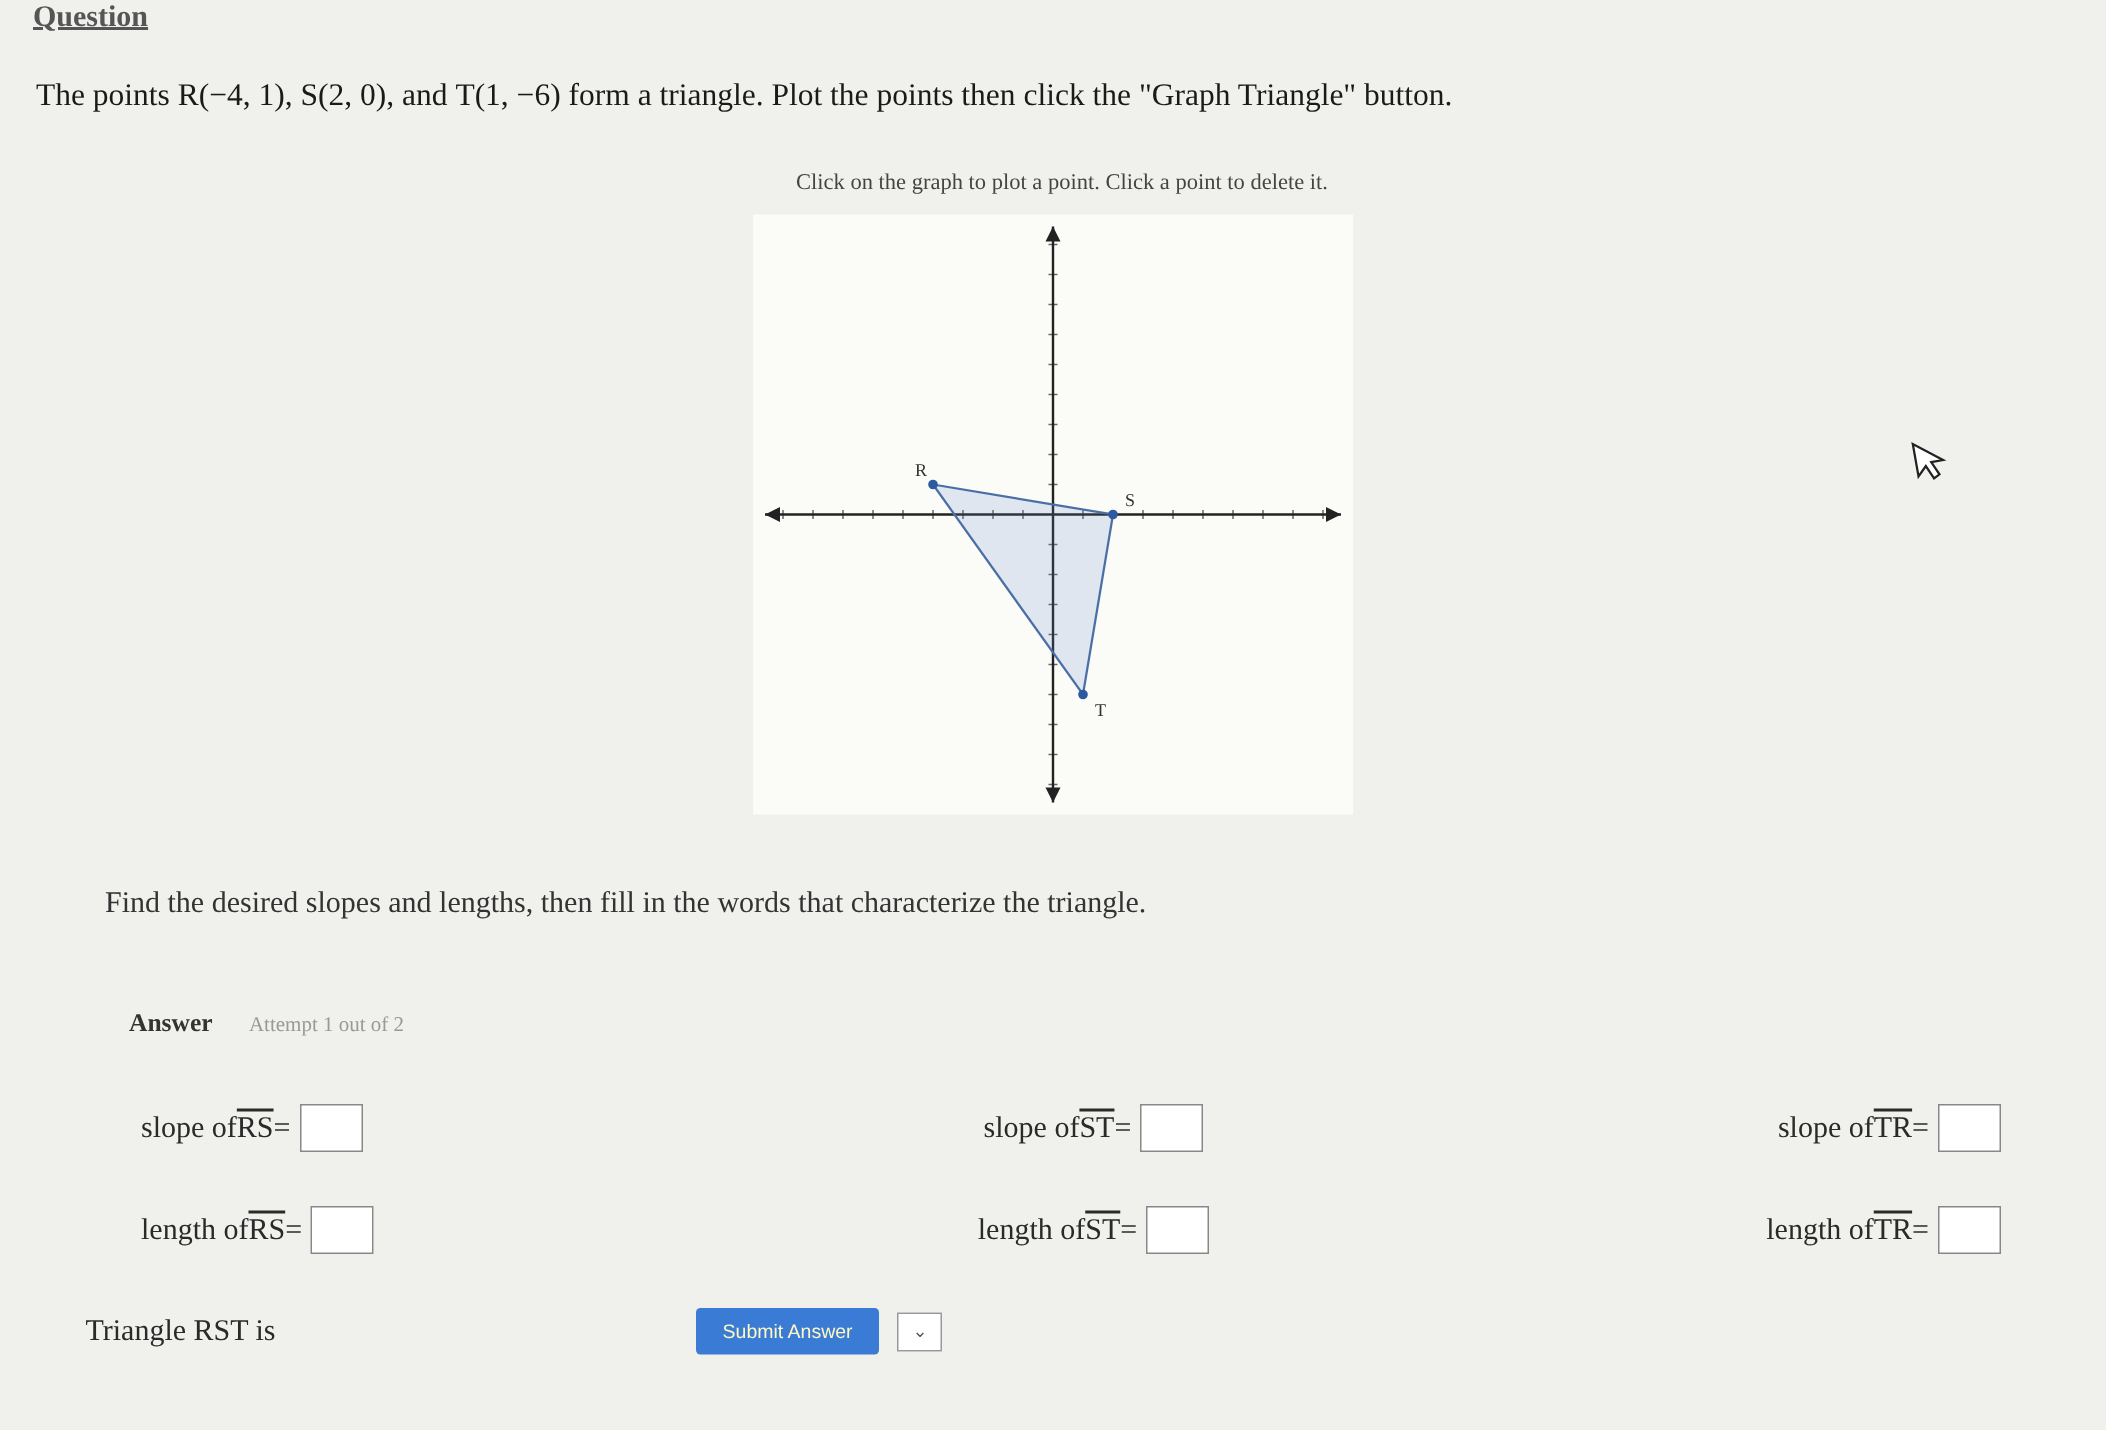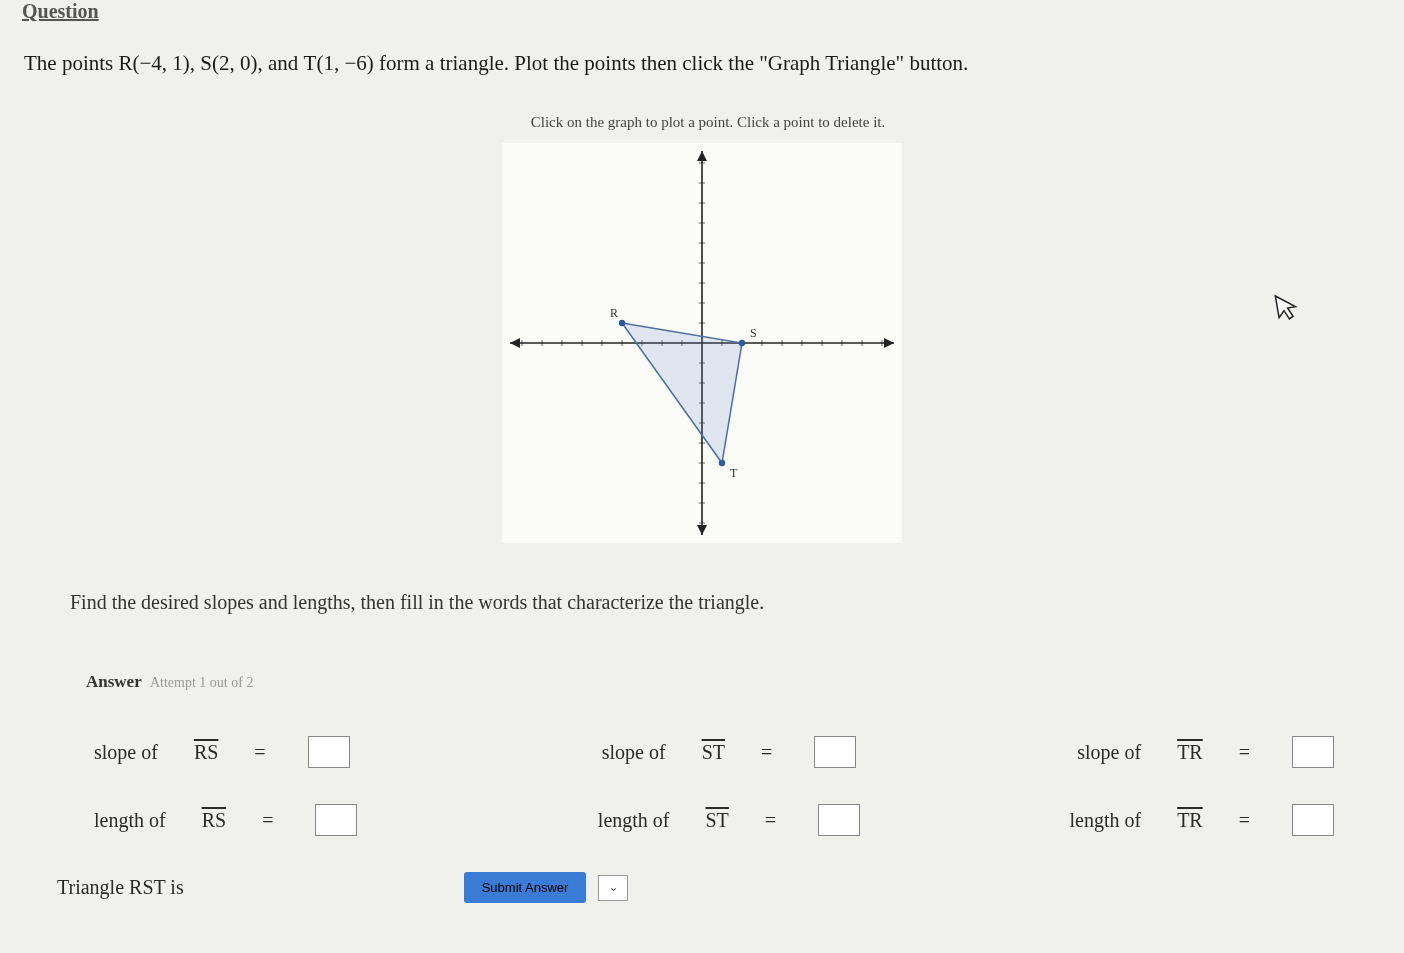--- a/index.html
+++ b/index.html
@@ -50,37 +50,36 @@
       padding: 58px 0 0 86px;
       font-size: 17px;
     }
     .answer-header .aw {
       font-weight: bold;
       color: #333;
     }
     .answer-header .attempt {
       color: #999;
       font-size: 14px;
-      margin-left: 4px;
+      margin-left: 20px;
     }
     .answer-grid {
       display: grid;
       grid-template-columns: 1fr 1fr 1fr;
       column-gap: 12px;
       row-gap: 36px;
       padding: 44px 40px 0 94px;
       align-items: center;
     }
     .ans-cell {
       display: flex;
       align-items: center;
       font-size: 20px;
       color: #2a2a2a;
       white-space: nowrap;
-      gap: 36px;
     }
     .ans-cell.center { justify-content: center; }
     .ans-cell.right { justify-content: flex-end; padding-right: 30px;}
     .ovl { text-decoration: overline; }
     .ans-input {
       width: 42px;
       height: 32px;
       border: 1.5px solid #888;
       background: #fff;
       margin-left: 6px;
@@ -97,21 +96,21 @@
       font-size: 20px;
       color: #2a2a2a;
     }
     .submit-group {
       display: flex;
       align-items: center;
       gap: 12px;
     }
     .submit-btn {
       background: #3a7bd5;
-      color: #000000;
+      color: #fef9c3;
       border: none;
       font-size: 13px;
       padding: 8px 18px;
       border-radius: 3px;
       cursor: pointer;
       font-family: Arial, sans-serif;
     }
     .dropdown {
       width: 30px;
       height: 26px;

